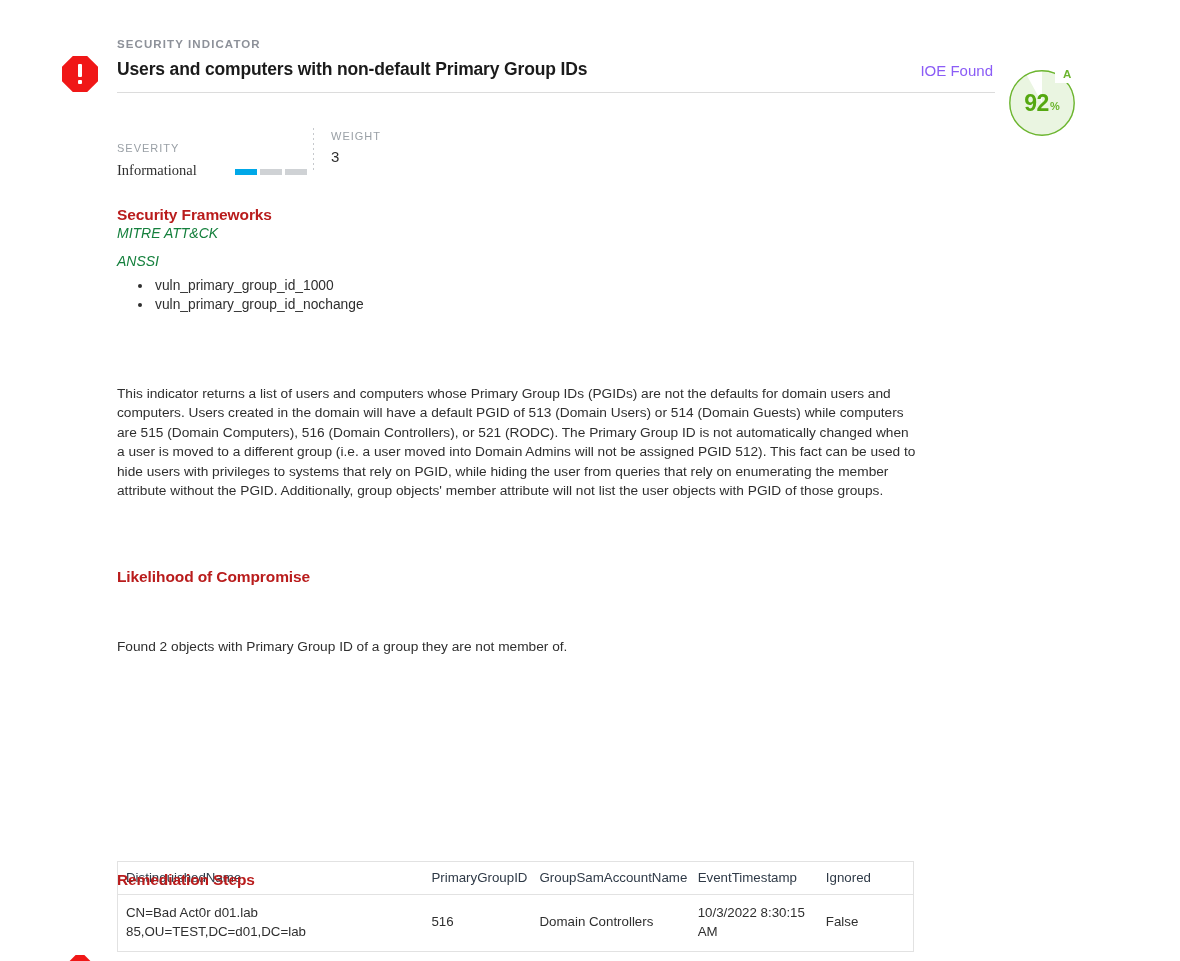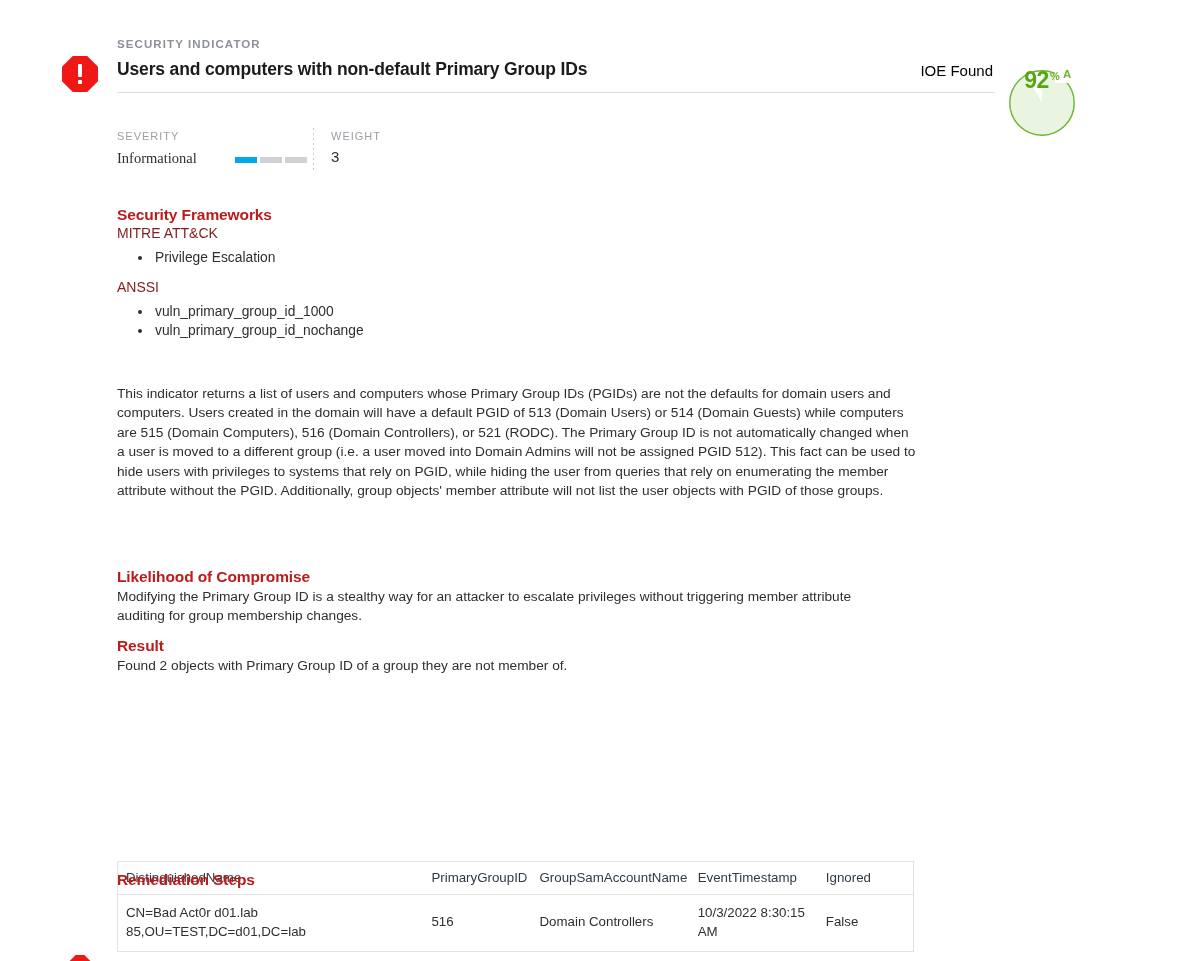--- a/index.html
+++ b/index.html
@@ -59,55 +59,55 @@
     color: #8d9199; text-transform: uppercase;
   }
   .hdr-title {
     position: absolute; left: 117px; top: 37px;
     font-size: 17.5px; font-weight: bold; color: #1b1b1b;
     letter-spacing: -0.15px;
   }
   .hdr-status {
     position: absolute; left: 700px; top: 40px; width: 293px;
     text-align: right;
-    font-size: 15px; color: #000000;
+    font-size: 15px; color: #8b5cf6;
   }
   .hdr-rule {
     position: absolute; left: 117px; top: 70px;
     width: 878px; height: 1px; background: #dcdcdc;
   }
 
   
   .gauge-wrap {
     position: absolute; left: 1006px; top: 45px;
     width: 72px; height: 72px;
   }
   .gauge { width: 72px; height: 72px; display: block; }
   .gauge-val {
     position: absolute; left: 0; top: 0; width: 72px; height: 72px;
-    display: flex; align-items: flex-start; justify-content: center;
+    display: flex; align-items: center; justify-content: center;
   }
   .gauge-num {
     font-size: 23px; font-weight: bold; color: #55a811; letter-spacing: -0.5px;
   }
   .gauge-pct {
     font-size: 11px; font-weight: bold; color: #6cb52f; margin-left: 1px;
     position: relative; top: 3px;
   }
   .gauge-grade {
     position: absolute; left: 57px; top: 1px;
     font-size: 11.5px; font-weight: bold; color: #6cb52f;
   }
 
   
   .meta { position: absolute; left: 117px; top: 130px; height: 46px; }
   .meta-label {
     font-size: 11px; letter-spacing: 1px; color: #9aa0a6; text-transform: uppercase;
   }
-  .meta-sev { position: absolute; left: 0; top: 0; width: 196px; }
+  .meta-sev { position: absolute; left: 0; top: 12px; width: 196px; }
   .meta-sev-val {
     position: absolute; left: 0; top: 20px;
     font-size: 14.5px; color: #2f2f2f; font-family: Liberation Serif, serif;
   }
   .sev-bar {
     position: absolute; left: 118px; top: 27px;
     display: flex; gap: 3px;
   }
   .sev-seg { width: 22px; height: 6px; background: #cfd2d5; }
   .sev-seg.on { background: #00a8e8; }
@@ -124,21 +124,21 @@
   }
 
   
   .content { position: absolute; left: 117px; top: 206px; width: 815px; }
 
   .sec-h {
     font-size: 15.5px; font-weight: bold; color: #b91c1c;
     margin: 0 0 1px 0; letter-spacing: -0.1px;
   }
   .sec-sub {
-    font-size: 14px; color: #7f1d1d; margin: 0;
+    font-size: 14px; color: #15803d; margin: 0; font-style: italic;
   }
   .para {
     font-size: 13.7px; color: #2f2f2f; line-height: 19.4px;
     margin: 0; max-width: 803px;
   }
   ul.fw {
     margin: 7px 0 0 0; padding-left: 36px; list-style: disc;
   }
   ul.fw li {
     font-size: 13.8px; color: #2f2f2f; line-height: 19px; padding-left: 2px;
@@ -238,41 +238,36 @@
       <div class="meta-label">WEIGHT</div>
       <div class="meta-wt-val">3</div>
     </div>
   </div>
 
   <div class="content">
 
     <div class="blk-frameworks">
       <div class="sec-h">Security Frameworks</div>
       <div class="sec-sub">MITRE ATT&amp;CK</div>
-      <ul class="fw">
-        <li>Privilege Escalation</li>
-      </ul>
       <div class="sec-sub" style="margin-top:12px;">ANSSI</div>
       <ul class="fw">
         <li>vuln_primary_group_id_1000</li>
         <li>vuln_primary_group_id_nochange</li>
       </ul>
     </div>
 
     <div class="blk-desc">
       <p class="para">This indicator returns a list of users and computers whose Primary Group IDs (PGIDs) are not the defaults for domain users and computers. Users created in the domain will have a default PGID of 513 (Domain Users) or 514 (Domain Guests) while computers are 515 (Domain Computers), 516 (Domain Controllers), or 521 (RODC). The Primary Group ID is not automatically changed when a user is moved to a different group (i.e. a user moved into Domain Admins will not be assigned PGID 512). This fact can be used to hide users with privileges to systems that rely on PGID, while hiding the user from queries that rely on enumerating the member attribute without the PGID. Additionally, group objects' member attribute will not list the user objects with PGID of those groups.</p>
     </div>
 
     <div class="blk-likely">
       <div class="sec-h">Likelihood of Compromise</div>
-      <p class="para" style="max-width:760px;">Modifying the Primary Group ID is a stealthy way for an attacker to escalate privileges without triggering member attribute auditing for group membership changes.</p>
     </div>
 
     <div class="blk-result">
-      <div class="sec-h">Result</div>
       <p class="para">Found 2 objects with Primary Group ID of a group they are not member of.</p>
 
       <div class="tbl">
         <table>
           <thead>
             <tr>
               <th class="c-dn">DistinguishedName</th>
               <th class="c-pg">PrimaryGroupID</th>
               <th class="c-gs">GroupSamAccountName</th>
               <th class="c-ts">EventTimestamp</th>

